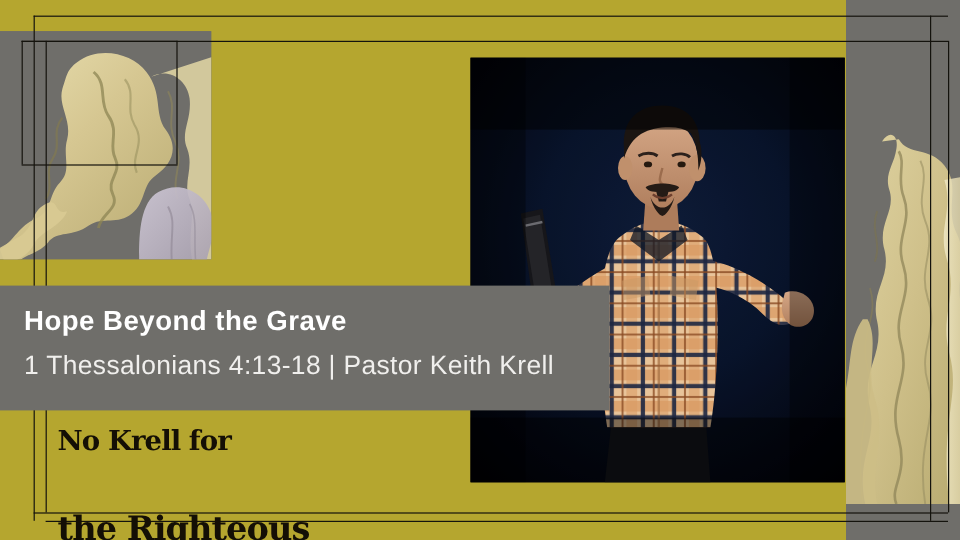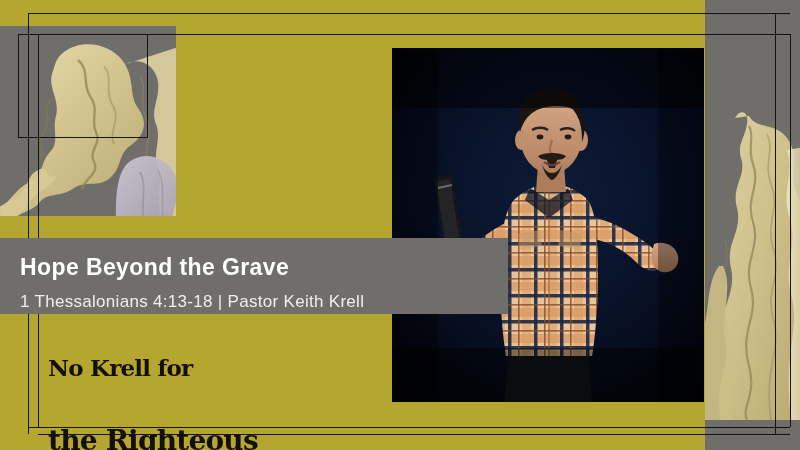--- a/index.html
+++ b/index.html
@@ -74,39 +74,39 @@
   }
   .rule.h { height: 1px; }
   .rule.v { width: 1px; }
 
   
   .title-band {
     position: absolute;
     left: 0;
     top: 238px;
     width: 508px;
-    height: 76px;
+    height: 104px;
     background: #6f6e6a;
   }
   .title-band .title {
     position: absolute;
     left: 20px;
     top: 16px;
     color: #ffffff;
     font-size: 23px;
     font-weight: bold;
     letter-spacing: 0.4px;
     white-space: nowrap;
   }
   .title-band .subtitle {
     position: absolute;
     left: 20px;
     top: 54px;
     color: #f0efed;
-    font-size: 17px;
+    font-size: 22px;
     font-weight: 300;
     letter-spacing: 0.3px;
     white-space: nowrap;
   }
 
   
   .logo {
     position: absolute;
     left: 48px;
     top: 355px;

